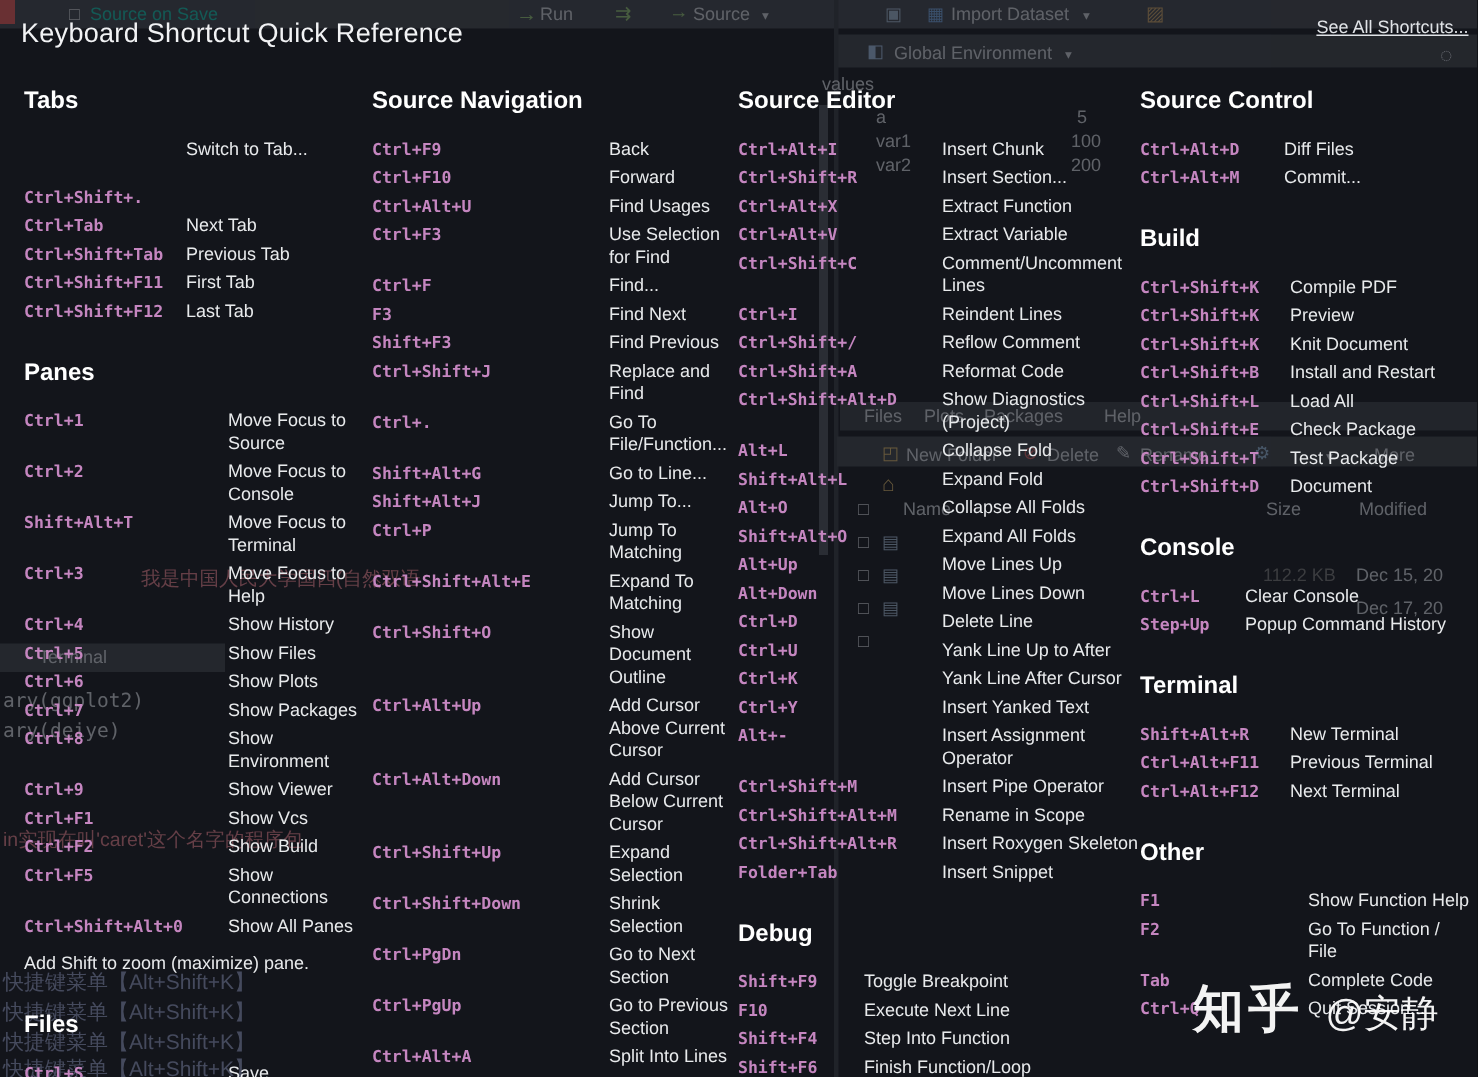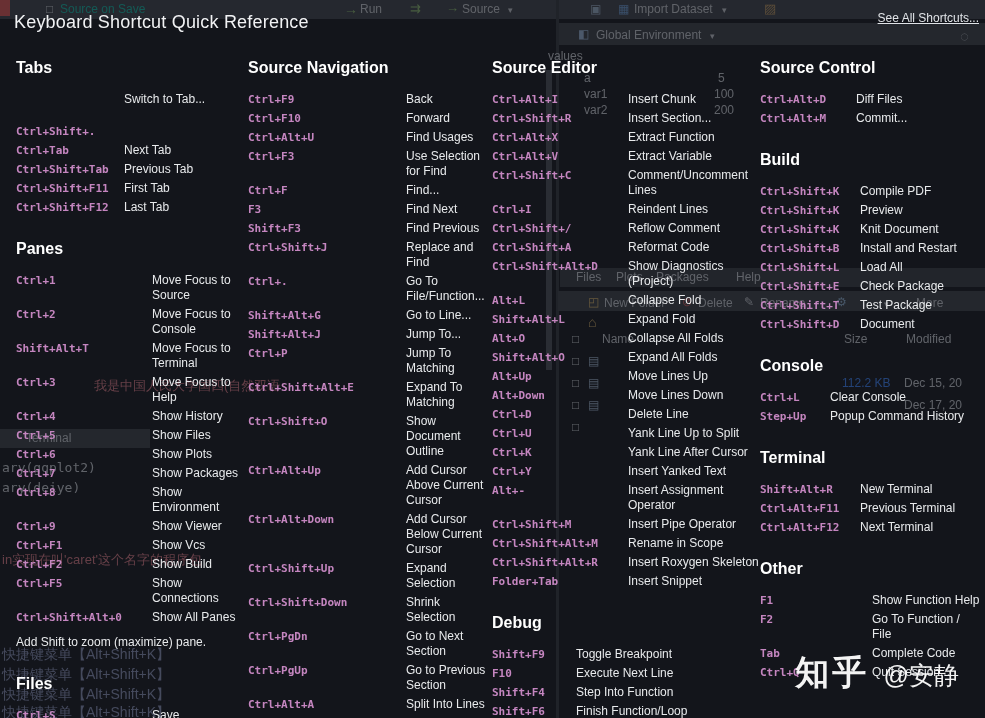--- a/index.html
+++ b/index.html
@@ -86,21 +86,21 @@
       <div class="bt" style="left: 884px; top: 299px; color: rgb(201, 205, 211); font-size: 9px;">▾</div>
       <div class="bt" style="left: 588px; top: 314px; color: rgb(216, 180, 104); font-size: 14px;">⌂</div>
       <div class="bt" style="left: 572px; top: 333px; color: rgb(201, 205, 211); font-size: 12px;">□</div>
       <div class="bt" style="left: 602px; top: 333px; color: rgb(201, 205, 211); font-size: 12px;">Name</div>
       <div class="bt" style="left: 844px; top: 333px; color: rgb(201, 205, 211); font-size: 12px;">Size</div>
       <div class="bt" style="left: 906px; top: 333px; color: rgb(201, 205, 211); font-size: 12px;">Modified</div>
       <div class="bt" style="left: 572px; top: 355px; color: rgb(201, 205, 211); font-size: 12px;">□</div>
       <div class="bt" style="left: 588px; top: 355px; color: rgb(154, 176, 200); font-size: 12px;">▤</div>
       <div class="bt" style="left: 572px; top: 377px; color: rgb(201, 205, 211); font-size: 12px;">□</div>
       <div class="bt" style="left: 588px; top: 377px; color: rgb(154, 176, 200); font-size: 12px;">▤</div>
-      <div class="bt" style="left: 842px; top: 377px; color: #3b82f6; font-size: 12px;">112.2 KB</div>
+      <div class="bt" style="left: 842px; top: 377px; color: #737373; font-size: 12px;">112.2 KB</div>
       <div class="bt" style="left: 904px; top: 377px; color: rgb(201, 205, 211); font-size: 12px;">Dec 15, 20</div>
       <div class="bt" style="left: 572px; top: 399px; color: rgb(201, 205, 211); font-size: 12px;">□</div>
       <div class="bt" style="left: 588px; top: 399px; color: rgb(154, 176, 200); font-size: 12px;">▤</div>
       <div class="bt" style="left: 904px; top: 399px; color: rgb(201, 205, 211); font-size: 12px;">Dec 17, 20</div>
       <div class="bt" style="left: 572px; top: 421px; color: rgb(201, 205, 211); font-size: 12px;">□</div>
       <div class="bt" style="left: 94px; top: 379px; color: rgb(214, 120, 131); font-size: 13px;">我是中国人民大学国四(自然双语</div>
       <div class="bt" style="left: 26px; top: 432px; color: rgb(201, 205, 211); font-size: 12px;">Terminal</div>
       <div class="bt mono" style="left: 2px; top: 461px; color: rgb(201, 205, 211); font-size: 13px;">ary(ggplot2)</div>
       <div class="bt mono" style="left: 2px; top: 481px; color: rgb(201, 205, 211); font-size: 13px;">ary(deiye)</div>
       <div class="bt" style="left: 2px; top: 553px; color: rgb(214, 120, 131); font-size: 13px;">in实现在叫'caret'这个名字的程序包</div>
@@ -361,21 +361,21 @@
             <div class="row">
               <span class="keys" style="width: 136px;">Alt+Down</span>
               <span class="desc">Move Lines Down</span>
             </div>
             <div class="row">
               <span class="keys" style="width: 136px;">Ctrl+D</span>
               <span class="desc">Delete Line</span>
             </div>
             <div class="row">
               <span class="keys" style="width: 136px;">Ctrl+U</span>
-              <span class="desc">Yank Line Up to Split</span>
+              <span class="desc">Yank Line Up to After</span>
             </div>
             <div class="row">
               <span class="keys" style="width: 136px;">Ctrl+K</span>
               <span class="desc">Yank Line After Cursor</span>
             </div>
             <div class="row">
               <span class="keys" style="width: 136px;">Ctrl+Y</span>
               <span class="desc">Insert Yanked Text</span>
             </div>
             <div class="row">

